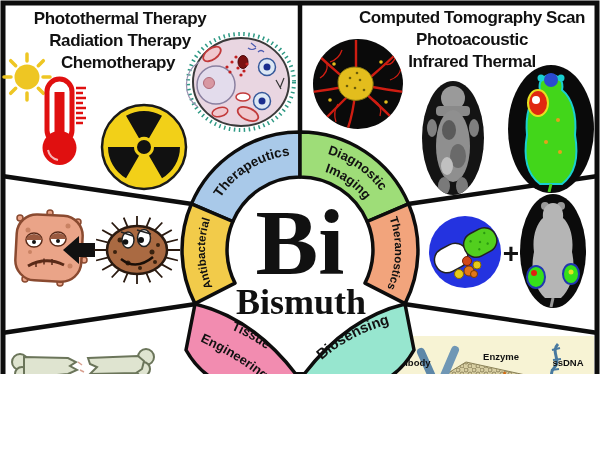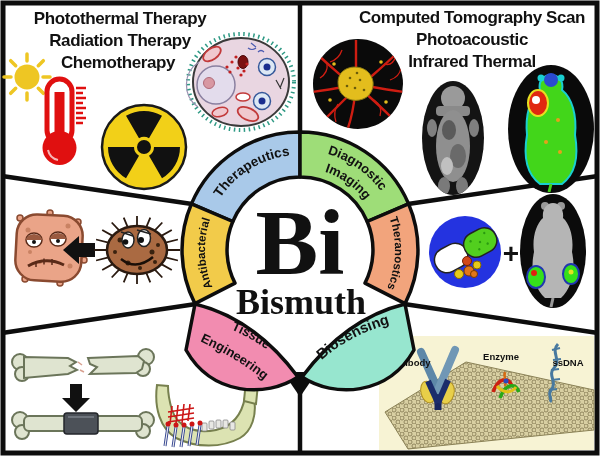--- a/index.html
+++ b/index.html
@@ -1,16 +1,16 @@
 <!DOCTYPE html>
 <html><head>
 <meta charset="utf-8">
 <style>
   html,body{margin:0;padding:0;background:#ffffff;}
-  .fig{position:relative;width:600px;height:456px;overflow:hidden;background:#0f766e;
+  .fig{position:relative;width:600px;height:374px;overflow:hidden;background:#0f766e;
        font-family:"Liberation Sans",sans-serif;text-align:center;}
   svg{position:absolute;left:0;top:0;}
   text{fill:#111;}
   .hd{font-weight:700;font-size:17px;letter-spacing:-0.4px;}
   .arc{font-weight:700;}
   .tiny{font-weight:700;font-size:9.5px;}
 </style>
 </head>
 <body>
 

